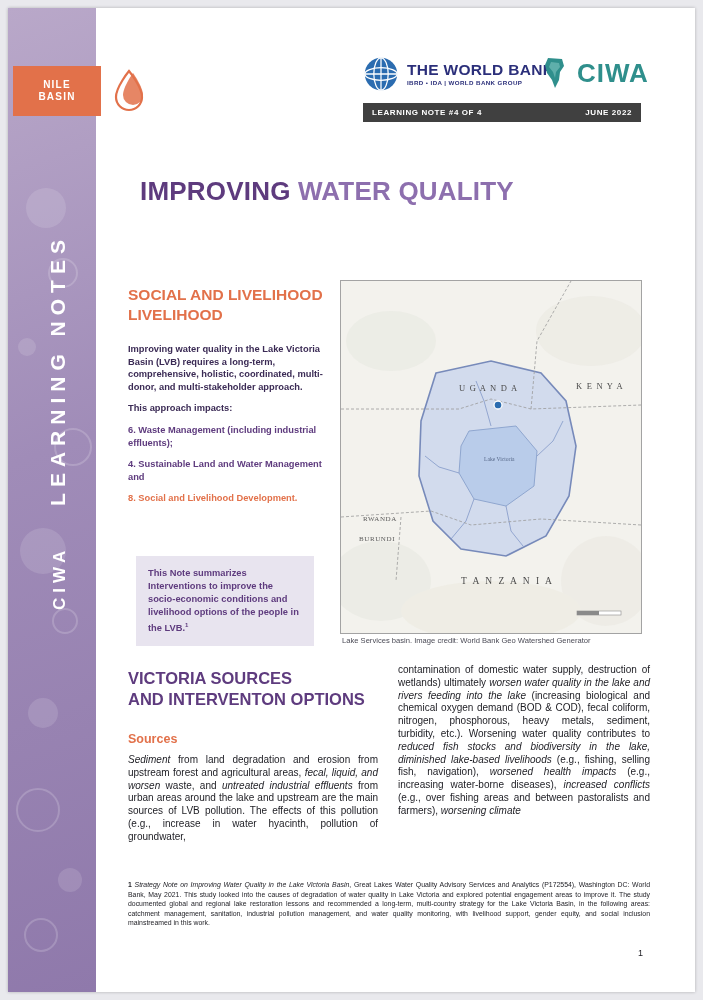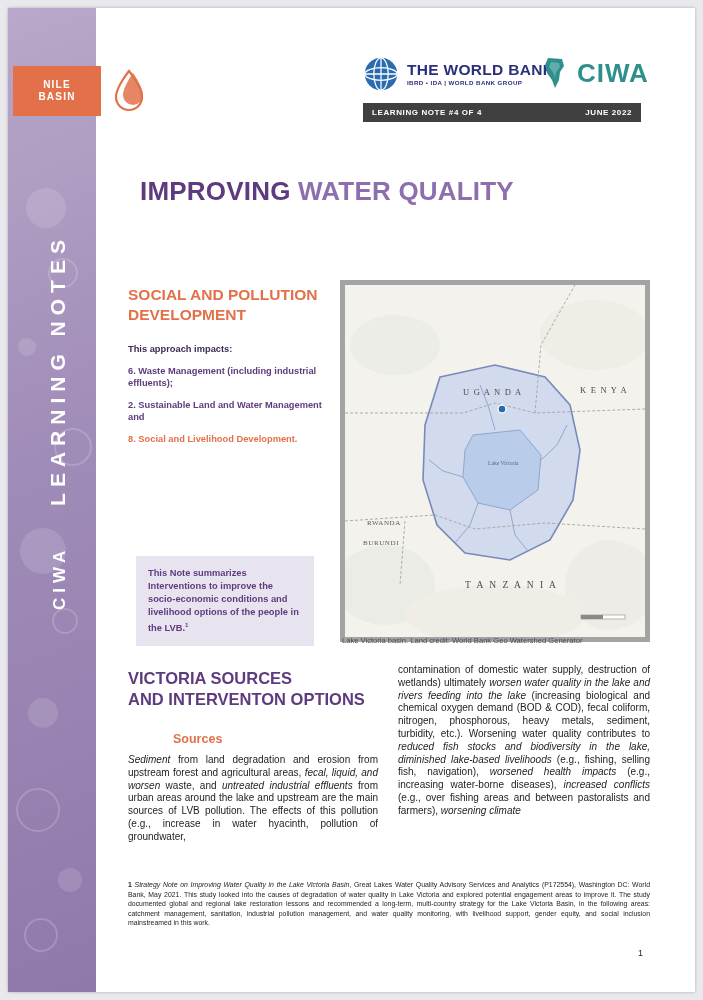--- a/index.html
+++ b/index.html
@@ -105,35 +105,35 @@
     position:absolute;left:128px;top:548px;width:178px;
     background:#e8e4ef;
     padding:11px 12px;box-sizing:border-box;
     font-size:9.3px;line-height:13px;font-weight:bold;color:#5e3b7e;
   }
   .callout sup{font-size:6px;}
 
   
   .map-box{
     position:absolute;left:332px;top:272px;width:300px;height:352px;
-    border:5px solid #a3a3a3;background:#f2f1ec;overflow:hidden;
+    border:1px solid #a3a3a3;background:#f2f1ec;overflow:hidden;
   }
   .map-caption{
     position:absolute;left:334px;top:628px;width:310px;
     font-size:7.6px;color:#4a4a55;
   }
 
   
   .pollution-head{
     position:absolute;left:120px;top:660px;width:250px;
     font-size:16.5px;font-weight:bold;line-height:21px;color:#5e3b7e;
   }
   .sources-head{
     position:absolute;left:120px;top:724px;
-    font-size:12.5px;font-weight:bold;color:#e2714a;margin-left:45px;
+    font-size:12.5px;font-weight:bold;color:#e2714a;
   }
   .body-col{
     font-size:10px;line-height:12.8px;color:#1c1c22;text-align:justify;
   }
   .body-col i{font-style:italic;}
   .col-a{position:absolute;left:120px;top:746px;width:250px;}
   .col-b{position:absolute;left:390px;top:656px;width:252px;}
 
   
   .footnote{
@@ -207,26 +207,27 @@
 
   <div class="learning-bar">
     <span>LEARNING NOTE #4 OF 4</span>
     <span>JUNE  2022</span>
   </div>
 
   <div class="main-title">
     <span>IMPROVING </span><span class="alt">WATER QUALITY</span><br>
   </div>
 
-  <div class="sec-orange">SOCIAL AND POLLUTION DEVELOPMENT</div>
+  <div class="sec-orange">SOCIAL AND LIVELIHOOD LIVELIHOOD</div>
 
   <div class="col-left">
+    <p>Improving water quality in the Lake Victoria Basin (LVB) requires a long-term, comprehensive, holistic, coordinated, multi-donor, and multi-stakeholder approach.</p>
     <p>This approach impacts:</p>
     <p class="num">6. Waste Management (including industrial effluents);</p>
-    <p class="num">2. Sustainable Land and Water Management and</p>
+    <p class="num">4. Sustainable Land and Water Management and</p>
     <p class="num orange">8. Social and Livelihood Development.</p>
   </div>
 
   <div class="callout">
     <span>This Note summarizes Interventions to improve the socio-economic conditions and livelihood options of the people in the LVB.</span><sup>1</sup>
   </div>
 
   <div class="map-box">
     <svg viewBox="0 0 300 352" width="300" height="352">
       <rect x="0" y="0" width="300" height="352" fill="#f3f2ed"></rect>
@@ -266,21 +267,21 @@
       <text x="18" y="260" font-family="Liberation Serif, serif" font-size="7" fill="#5b5b5b" letter-spacing="0.6">BURUNDI</text>
       <text x="22" y="240" font-family="Liberation Serif, serif" font-size="7" fill="#5b5b5b" letter-spacing="0.6">RWANDA</text>
       <text x="143" y="180" font-family="Liberation Serif, serif" font-size="5.6" fill="#5a6b8c">Lake Victoria</text>
 
       <g>
         <rect x="236" y="330" width="44" height="4" fill="#ffffff" stroke="#8a8a8a" stroke-width="0.6"></rect>
         <rect x="236" y="330" width="22" height="4" fill="#8a8a8a"></rect>
       </g>
     </svg>
   </div>
-  <div class="map-caption">Lake Victoria basin. Land credit: World Bank Geo Watershed Generator</div>
+  <div class="map-caption">Lake Services basin. Image credit: World Bank Geo Watershed Generator</div>
 
   <div class="pollution-head">
     <span>VICTORIA SOURCES</span><br>
     <span>AND INTERVENTON OPTIONS</span>
   </div>
   <div class="sources-head">Sources</div>
 
   <div class="body-col col-a"><i>Sediment</i> from land degradation and erosion from upstream forest and agricultural areas, <i>fecal, liquid, and worsen</i> waste, and <i>untreated industrial effluents</i> from urban areas around the lake and upstream are the main sources of LVB pollution. The effects of this pollution (e.g., increase in water hyacinth, pollution of groundwater,</div>
   <div class="body-col col-b">contamination of domestic water supply, destruction of wetlands) ultimately <i>worsen water quality in the lake and rivers feeding into the lake</i> (increasing biological and chemical oxygen demand (BOD &amp; COD), fecal coliform, nitrogen, phosphorous, heavy metals, sediment, turbidity, etc.). Worsening water quality contributes to <i>reduced fish stocks and biodiversity in the lake, diminished lake-based livelihoods</i> (e.g., fishing, selling fish, navigation), <i>worsened health impacts</i> (e.g., increasing water-borne diseases), <i>increased conflicts</i> (e.g., over fishing areas and between pastoralists and farmers), <i>worsening climate</i></div>
 

